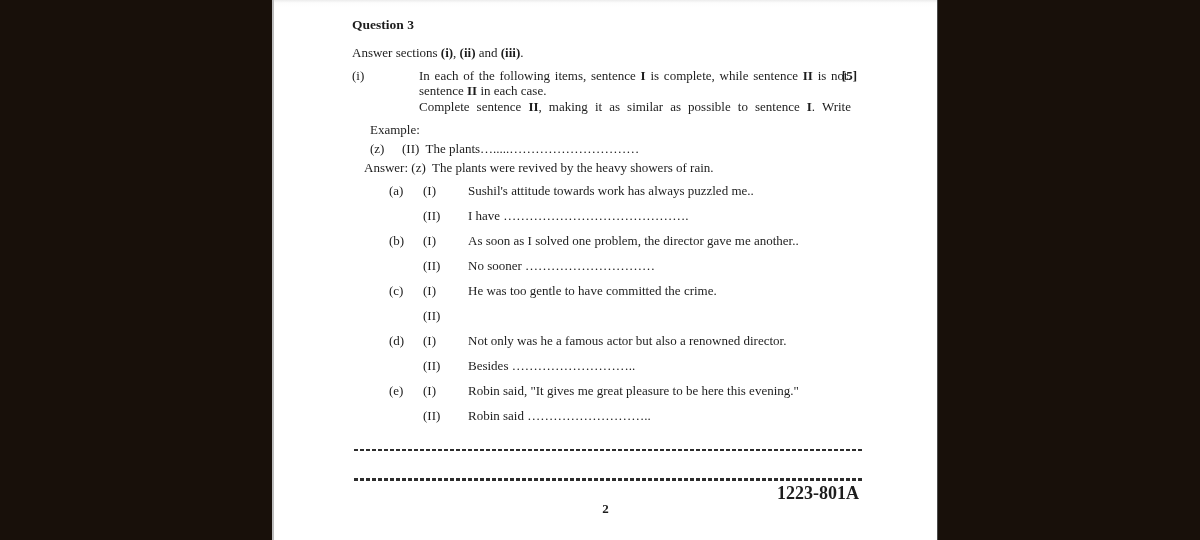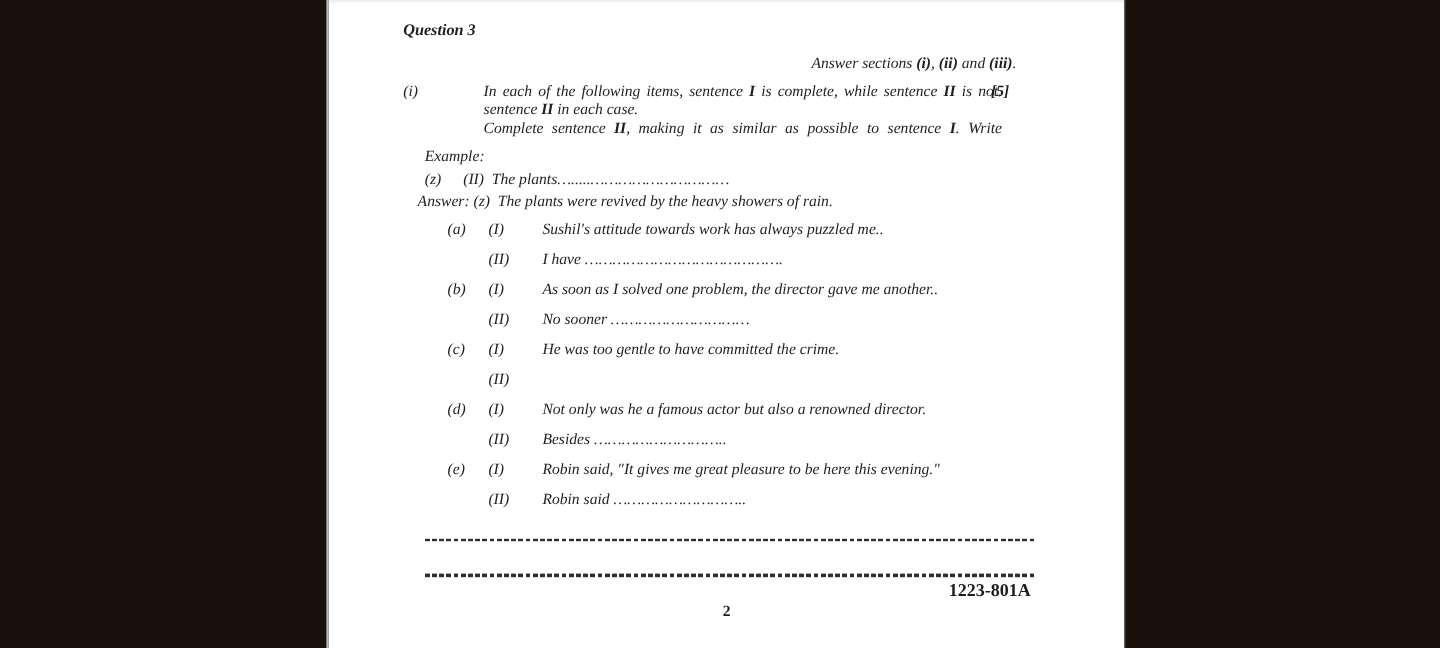--- a/index.html
+++ b/index.html
@@ -12,24 +12,24 @@
   .page {
     position: absolute; left: 272px; top: 0;
     width: 666px; height: 540px;
     background: linear-gradient(180deg, #ececec 0, #fdfdfd 3px, #ffffff 7px);
     border-left: 2px solid #bdbdbd;
     border-right: 1px solid #4a4a4a;
     box-sizing: border-box;
     color: #1d1d1d;
     font-size: 13px;
   }
-  .content { position: absolute; left: 62px; top: 0; width: 511px; font-style: italic; }
+  .content { position: absolute; left: 78px; top: 0; width: 511px; }
 
   .q-title { margin-top: 17px; font-weight: bold; font-size: 13.5px; line-height: 15px; }
-  .answer-line { margin-top: 13px; line-height: 15px; text-align: right; }
+  .answer-line { margin-top: 13px; line-height: 15px; }
   .bold { font-weight: bold; }
 
   .section-row { position: relative; display: flex; margin-top: 8px; }
   .sec-label { width: 38px; flex: 0 0 38px; line-height: 15.4px; }
   .sec-par { width: 432px; margin-left: 29px; }
   .par-line { line-height: 15.4px; }
   .par-line.just { text-align: justify; text-align-last: justify; }
   .sec-marks { position: absolute; right: 6px; top: 0; font-weight: bold; line-height: 15.4px; }
 
   .example { margin-left: 18px; margin-top: 8px; }
@@ -48,21 +48,21 @@
 
   .divider {
     position: absolute; left: 80px; width: 508px;
     background: repeating-linear-gradient(90deg, #2e2e2e 0 4px, transparent 4px 6px);
   }
   .divider-thin  { top: 449px; height: 2px; }
   .divider-thick { top: 478px; height: 3px; }
 
   .paper-code {
     position: absolute; top: 486px; right: 78px;
-    font-weight: bold; font-size: 15px; line-height: 15px;
+    font-weight: bold; font-size: 18px; line-height: 15px;
   }
   .page-number {
     position: absolute; top: 501px; left: 0; width: 100%;
     text-align: center; font-weight: bold; font-size: 13px; line-height: 15px;
   }
   .backdrop-left  { position: absolute; left: 0; top: 0; width: 272px; height: 540px; background: #18100a; }
   .backdrop-right { position: absolute; left: 938px; top: 0; width: 262px; height: 540px; background: #18100a; }
 </style>
 </head>
 <body>

